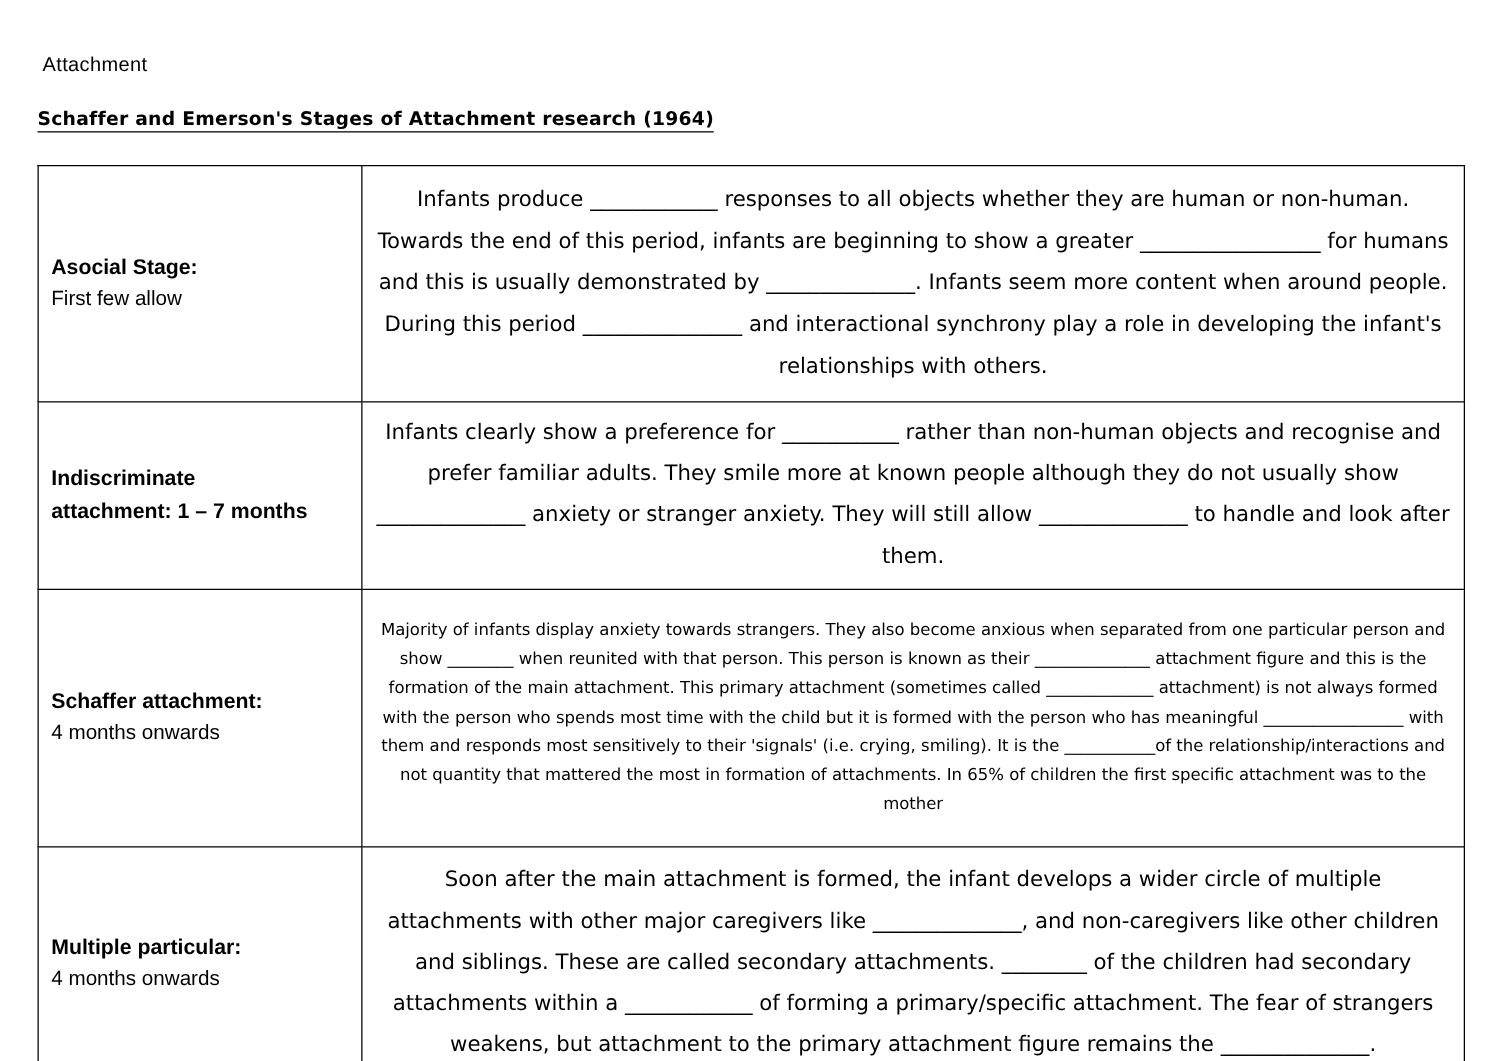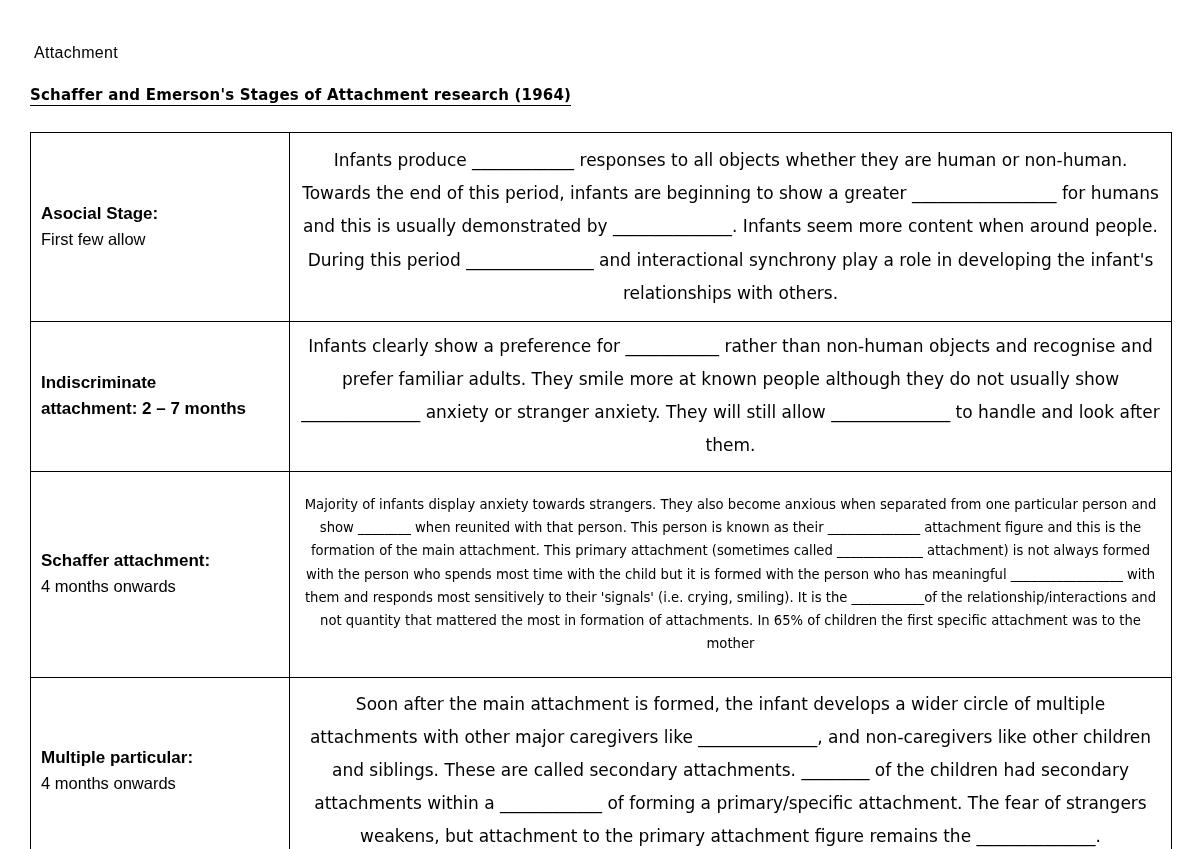--- a/index.html
+++ b/index.html
@@ -93,21 +93,21 @@
       <tr class="row1">
         <td class="stage-name">
           <div class="big">Asocial Stage:</div>
           <div>First few allow</div>
         </td>
         <td class="stage-desc">Infants produce ____________ responses to all objects whether they are human or non-human. Towards the end of this period, infants are beginning to show a greater _________________ for humans and this is usually demonstrated by ______________. Infants seem more content when around people. During this period _______________ and interactional synchrony play a role in developing the infant's relationships with others.</td>
       </tr>
       <tr class="row2">
         <td class="stage-name">
           <div class="big">Indiscriminate</div>
-          <div class="big">attachment:  2 – 7 months</div>
+          <div class="big">attachment:  1 – 7 months</div>
         </td>
         <td class="stage-desc">Infants clearly show a preference for ___________ rather than non-human objects and recognise and prefer familiar adults. They smile more at known people although they do not usually show ______________ anxiety or stranger anxiety. They will still allow ______________ to handle and look after them.</td>
       </tr>
       <tr class="row3">
         <td class="stage-name">
           <div class="big">Schaffer attachment:</div>
           <div>4 months onwards</div>
         </td>
         <td class="stage-desc tight">Majority of infants display anxiety towards strangers. They also become anxious when separated from one particular person and show ________ when reunited with that person. This person is known as their ______________ attachment figure and this is the formation of the main attachment. This primary attachment (sometimes called _____________ attachment) is not always formed with the person who spends most time with the child but it is formed with the person who has meaningful _________________ with them and responds most sensitively to their 'signals' (i.e. crying, smiling). It is the ___________of the relationship/interactions and not quantity that mattered the most in formation of attachments. In 65% of children the first specific attachment was to the mother</td>
       </tr>

